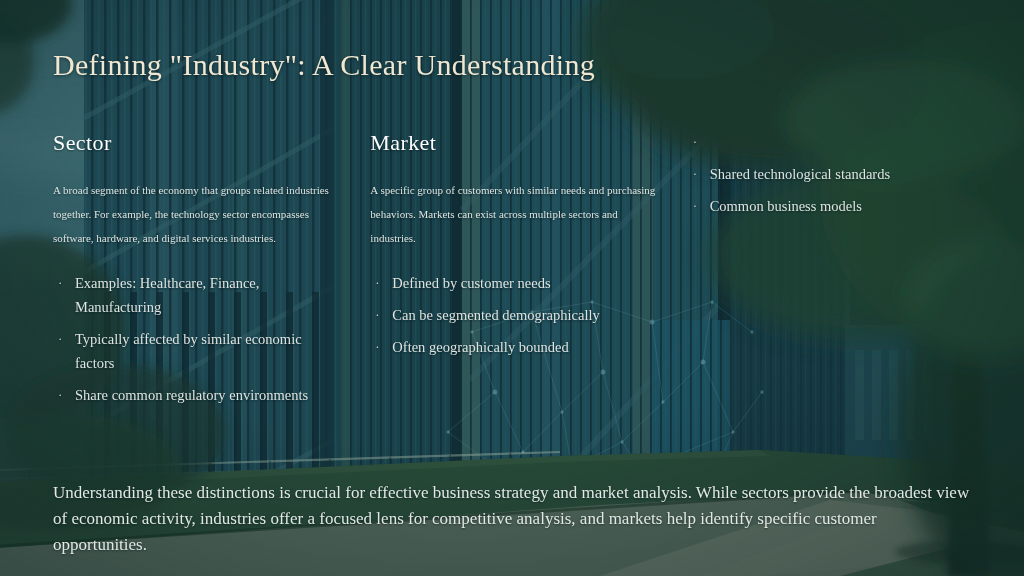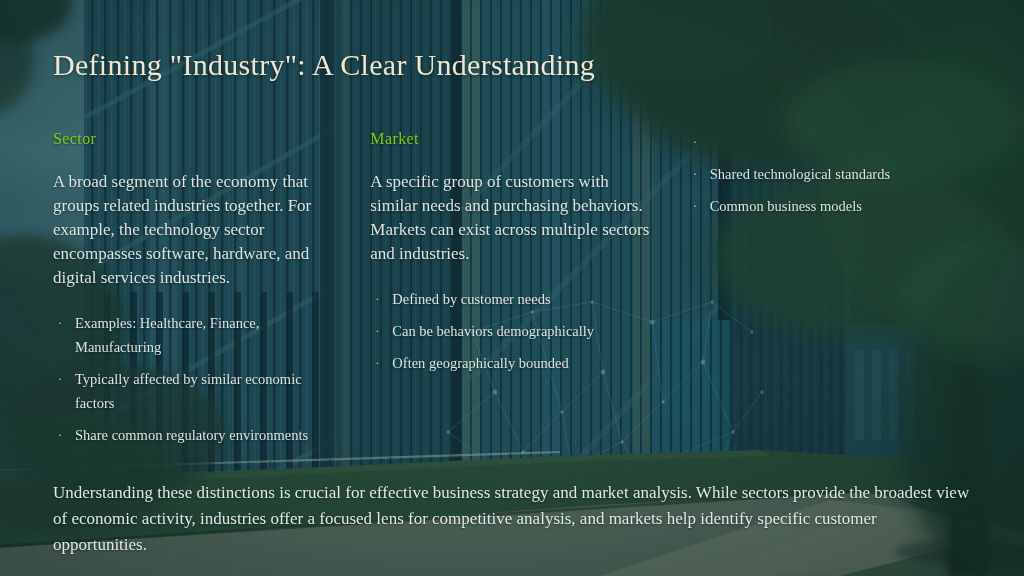--- a/index.html
+++ b/index.html
@@ -13,25 +13,25 @@
   .title{
     position:absolute;left:53px;top:48px;margin:0;
     font-size:30px;font-weight:400;letter-spacing:.3px;
     color:#f0e7d2;text-shadow:0 1px 3px rgba(4,20,24,.55);
   }
   .columns{
     position:absolute;left:53px;top:130px;width:920px;
     display:grid;grid-template-columns:repeat(3,1fr);column-gap:32px;
   }
   .col h2{
-    margin:0 0 22px;font-size:16px;font-weight:400;letter-spacing:.4px;
-    color:#84cc16;text-shadow:0 1px 2px rgba(4,20,24,.5);
+    margin:0 0 22px;font-size:22px;font-weight:400;letter-spacing:.4px;
+    color:#ffffff;text-shadow:0 1px 2px rgba(4,20,24,.5);
   }
   .col .desc{
-    margin:0 0 21px;font-size:17px;line-height:24px;
+    margin:0 0 21px;font-size:11px;line-height:24px;
     color:#dde4e1;text-shadow:0 1px 2px rgba(4,20,24,.5);
   }
   .col ul{list-style:none;margin:0;padding:0;}
   .col li{
     display:flex;margin:0 0 8px;font-size:14.5px;line-height:24px;
     color:#dde4e1;text-shadow:0 1px 2px rgba(4,20,24,.5);
   }
   .col li .dot{
     flex:0 0 22px;padding-left:5px;box-sizing:border-box;
     font-size:13px;color:#c7d1cc;
@@ -276,21 +276,21 @@
       <section class="col">
         <h2>Market</h2>
         <p class="desc">A specific group of customers with similar needs and purchasing behaviors. Markets can exist across multiple sectors and industries.</p>
         <ul>
           <li>
             <span class="dot">·</span>
             <span>Defined by customer needs</span>
           </li>
           <li>
             <span class="dot">·</span>
-            <span>Can be behaviors demographically</span>
+            <span>Can be segmented demographically</span>
           </li>
           <li>
             <span class="dot">·</span>
             <span>Often geographically bounded</span>
           </li>
         </ul>
       </section>
 
       <section class="col">
         <ul>

